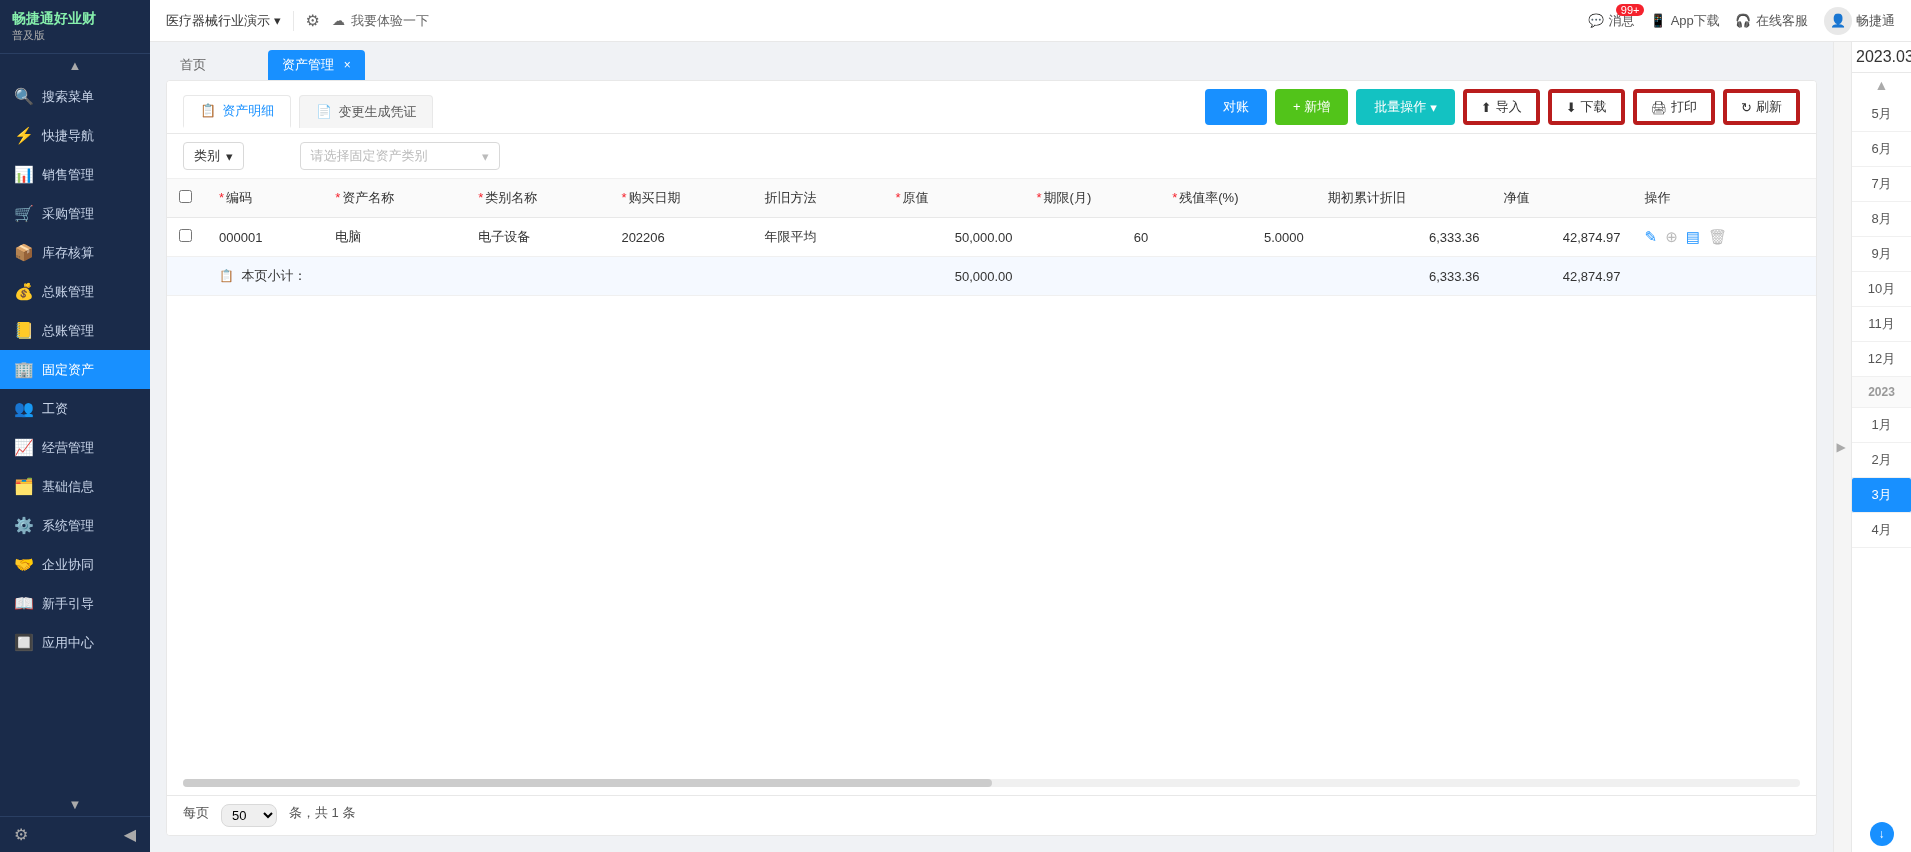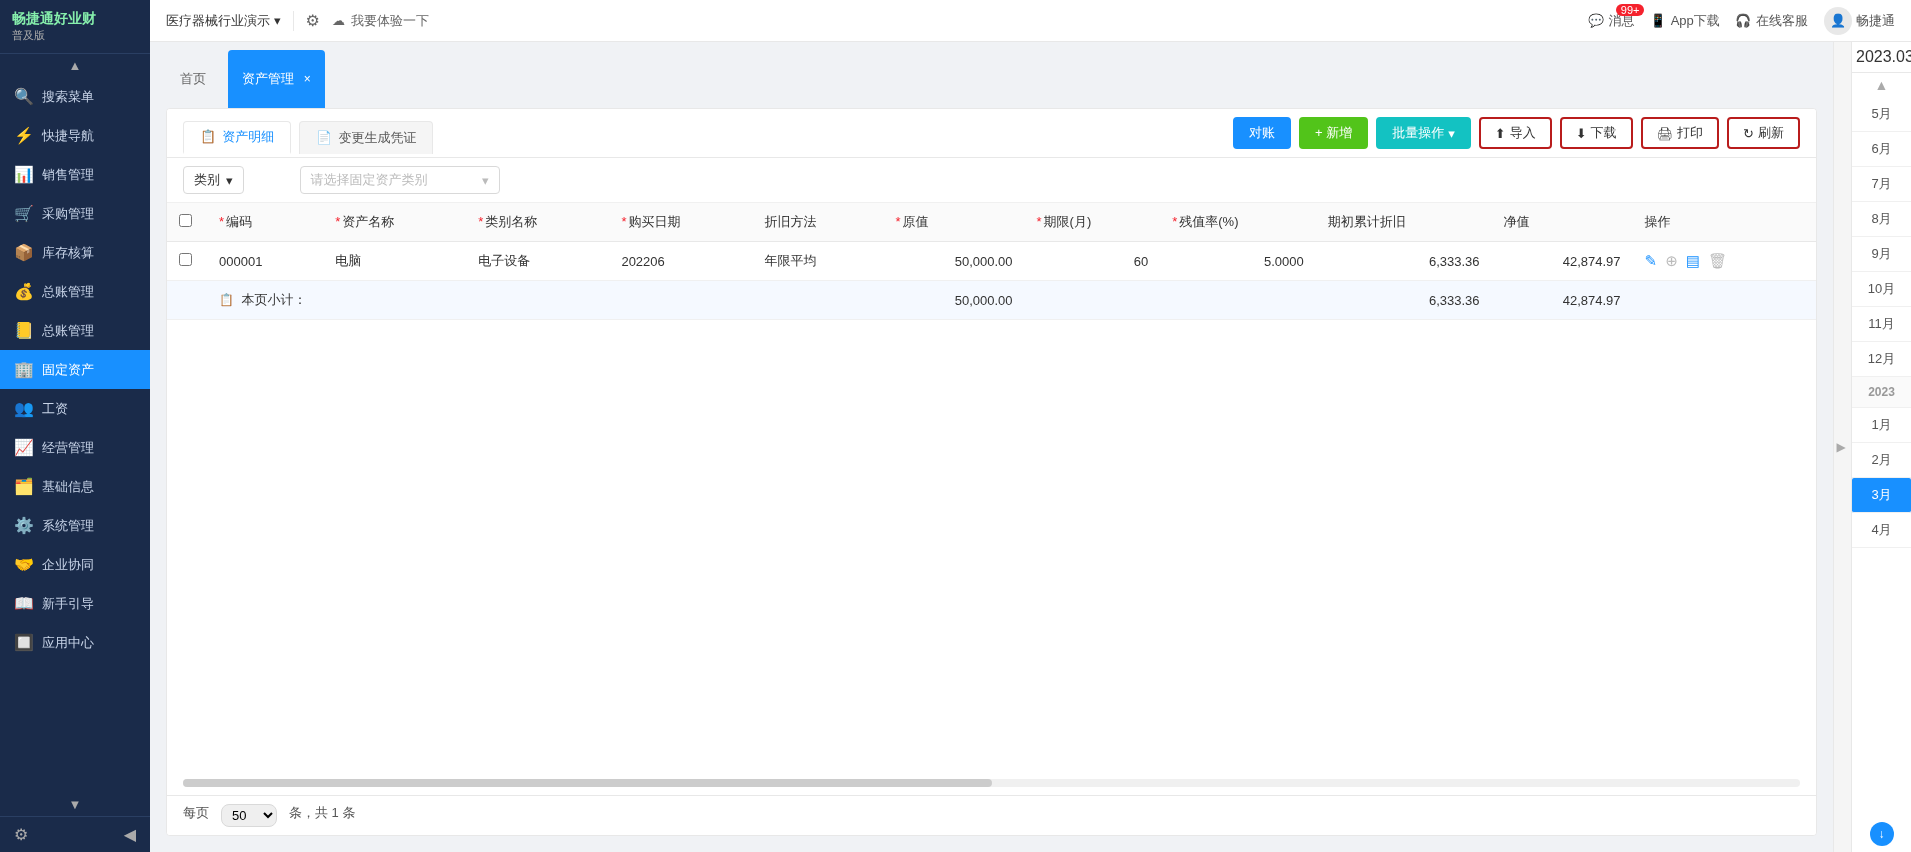--- a/index.html
+++ b/index.html
@@ -145,29 +145,30 @@
       overflow: hidden;
       background: #f0f2f5;
     }
 
     
     .tab-bar {
       display: flex;
       align-items: center;
       padding: 8px 16px 0;
       background: #f0f2f5;
-      gap: 8px;
+      gap: 0;
     }
     .tab-item {
-      padding: 20px 14px;
+      padding: 6px 14px;
       border-radius: 4px 4px 0 0;
       cursor: pointer;
       font-size: 13px;
       background: #e0e0e0;
       color: #666;
+      margin-left: 48px;
     }
     .tab-item.active {
       background: #1890ff;
       color: #fff;
     }
     .tab-item .tab-close {
       margin-left: 6px;
       font-size: 12px;
       cursor: pointer;
     }
@@ -205,21 +206,21 @@
     }
     .sub-tab.active {
       background: #fff;
       color: #1890ff;
       border-color: #e8e8e8;
       border-bottom: 2px solid #fff;
     }
     .btn {
       padding: 5px 14px;
       border-radius: 4px;
-      border: 2px solid #b91c1c;
+      border: 4px solid #b91c1c;
       background: #fff;
       cursor: pointer;
       font-size: 13px;
       color: #333;
       display: inline-flex;
       align-items: center;
       gap: 4px;
     }
     .btn-primary {
       background: #1890ff;

